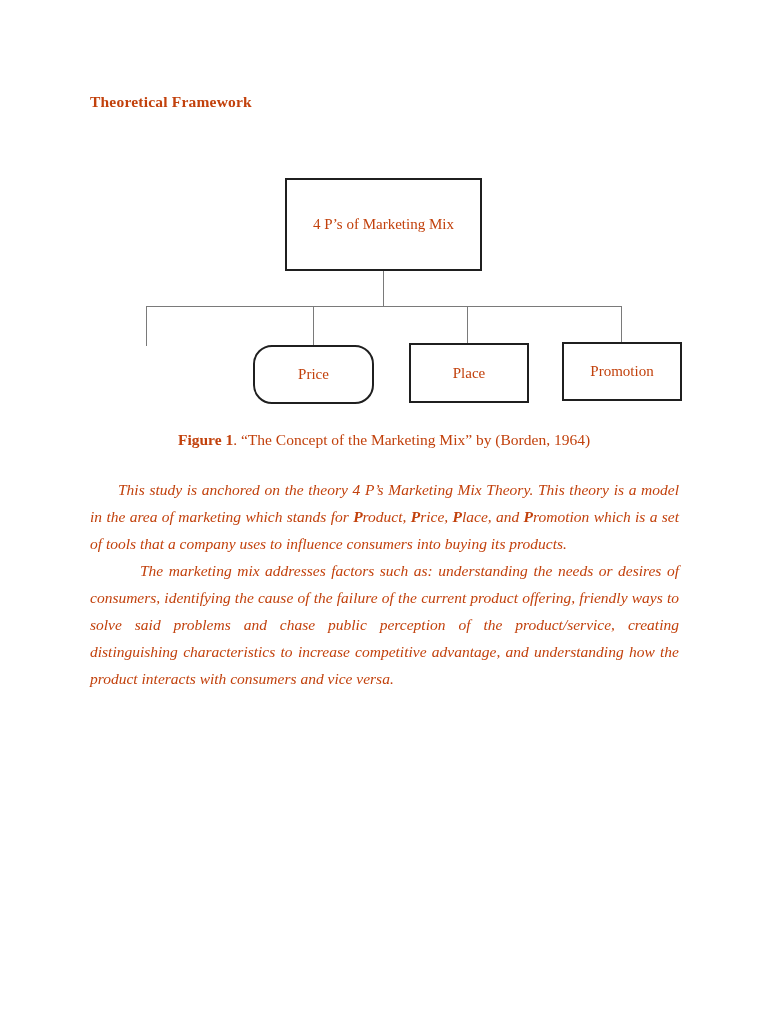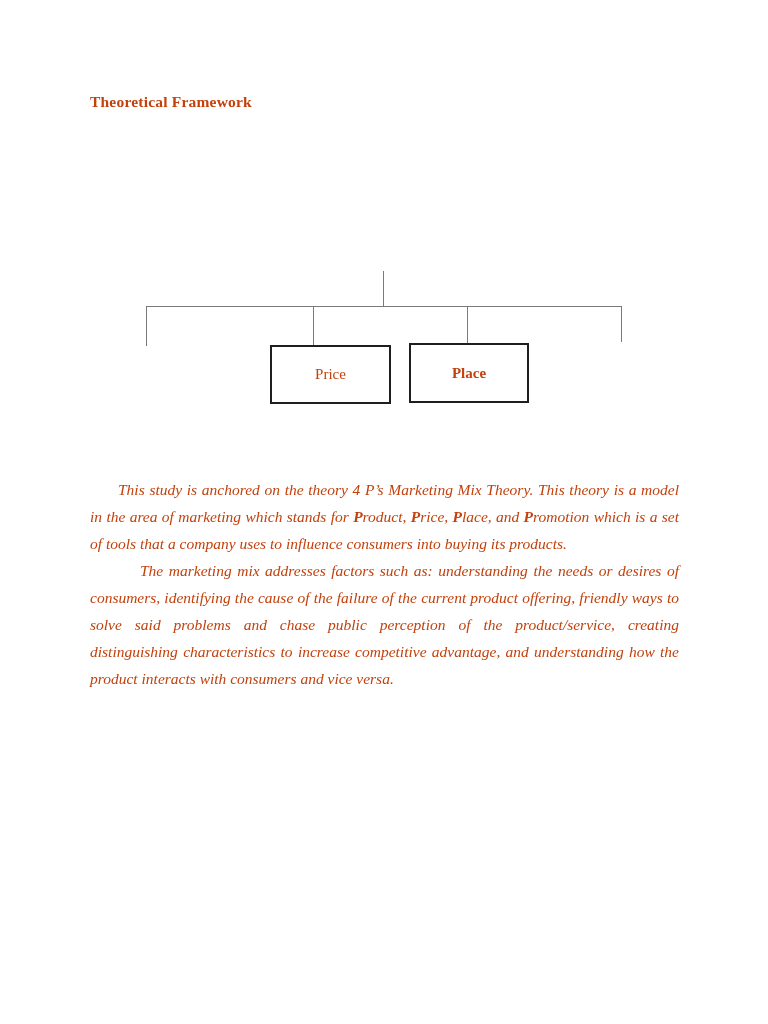--- a/index.html
+++ b/index.html
@@ -37,22 +37,22 @@
     background: #ffffff;
     display: flex;
     align-items: center;
     justify-content: center;
     font-size: 15px;
     text-align: center;
     box-sizing: border-box;
   }
   .root-box   { left: 285px; top: 178px; width: 197px; height: 93px; }
   .box-product   { left: 83px;  top: 346px; width: 125px; height: 60px; }
-  .box-price     { left: 270px; top: 345px; width: 121px; height: 59px; }
-  .box-place     { left: 409px; top: 343px; width: 120px; height: 60px; border-width: 2px; font-weight: bold; }
+  .box-price     { left: 253px; top: 345px; width: 121px; height: 59px; border-radius: 19px; }
+  .box-place     { left: 409px; top: 343px; width: 120px; height: 60px; border-width: 2px; }
   .box-promotion { left: 562px; top: 342px; width: 120px; height: 59px; }
   .cline {
     position: absolute;
     background: #7a7a7a;
   }
   .vline-root { left: 383px; top: 271px; width: 1px; height: 35px; }
   .hline      { left: 146px; top: 306px; width: 476px; height: 1px; }
   .stub-1 { left: 146px; top: 306px; width: 1px; height: 40px; }
   .stub-2 { left: 313px; top: 306px; width: 1px; height: 39px; }
   .stub-3 { left: 467px; top: 306px; width: 1px; height: 37px; }
@@ -86,36 +86,43 @@
 </style>
 </head>
 <body>
 
 <div class="page">
 
   <h1 class="heading">Theoretical Framework</h1>
 
   <div class="diagram">
 
+    <div class="dbox root-box">
+      <span>4 P’s of Marketing Mix</span>
+    </div>
 
     <div class="cline vline-root"></div>
     <div class="cline hline"></div>
     <div class="cline stub-1"></div>
     <div class="cline stub-2"></div>
     <div class="cline stub-3"></div>
     <div class="cline stub-4"></div>
 
     <div class="dbox box-price">
       <span>Price</span>
     </div>
     <div class="dbox box-place">
       <span>Place</span>
     </div>
+    <div class="dbox box-promotion">
+      <span>Promotion</span>
+    </div>
 
   </div>
 
+  <p class="caption"><span class="seg-bold">Figure 1</span><span>. “The Concept of the Marketing Mix” by (Borden, 1964)</span></p>
 
   <div class="body-text">
     <p class="p-first"><span>This study is anchored on the theory 4 P’s Marketing Mix Theory. This theory is a model in the area of marketing which stands for </span><span class="seg-bold">P</span><span>roduct, </span><span class="seg-bold">P</span><span>rice, </span><span class="seg-bold">P</span><span>lace, and </span><span class="seg-bold">P</span><span>romotion which is a set of tools that a company uses to influence consumers into buying its products.</span></p>
     <p class="p-second"><span>The marketing mix addresses factors such as: understanding the needs or desires of consumers, identifying the cause of the failure of the current product offering, friendly ways to solve said problems and chase public perception of the product/service, creating distinguishing characteristics to increase competitive advantage, and understanding how the product interacts with consumers and vice versa.</span></p>
   </div>
 
 </div>
 
 </body></html>

